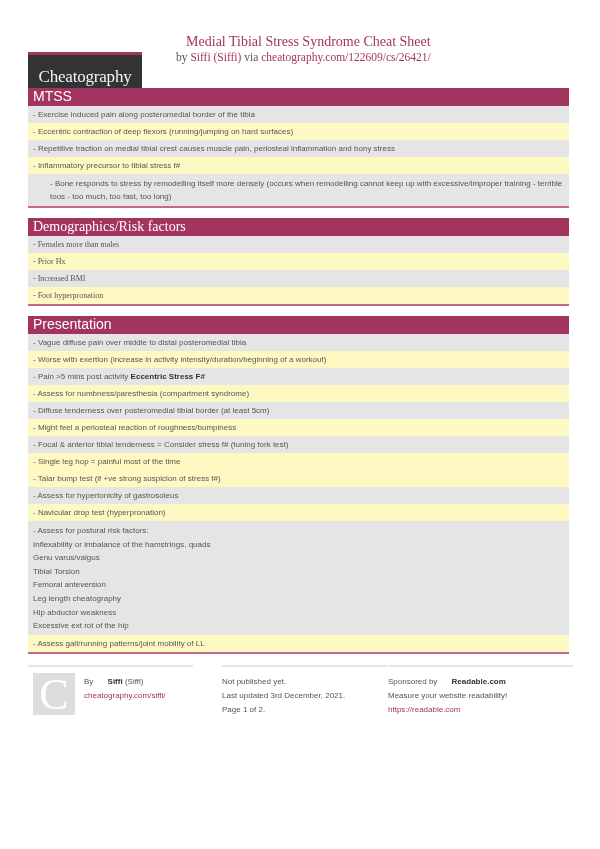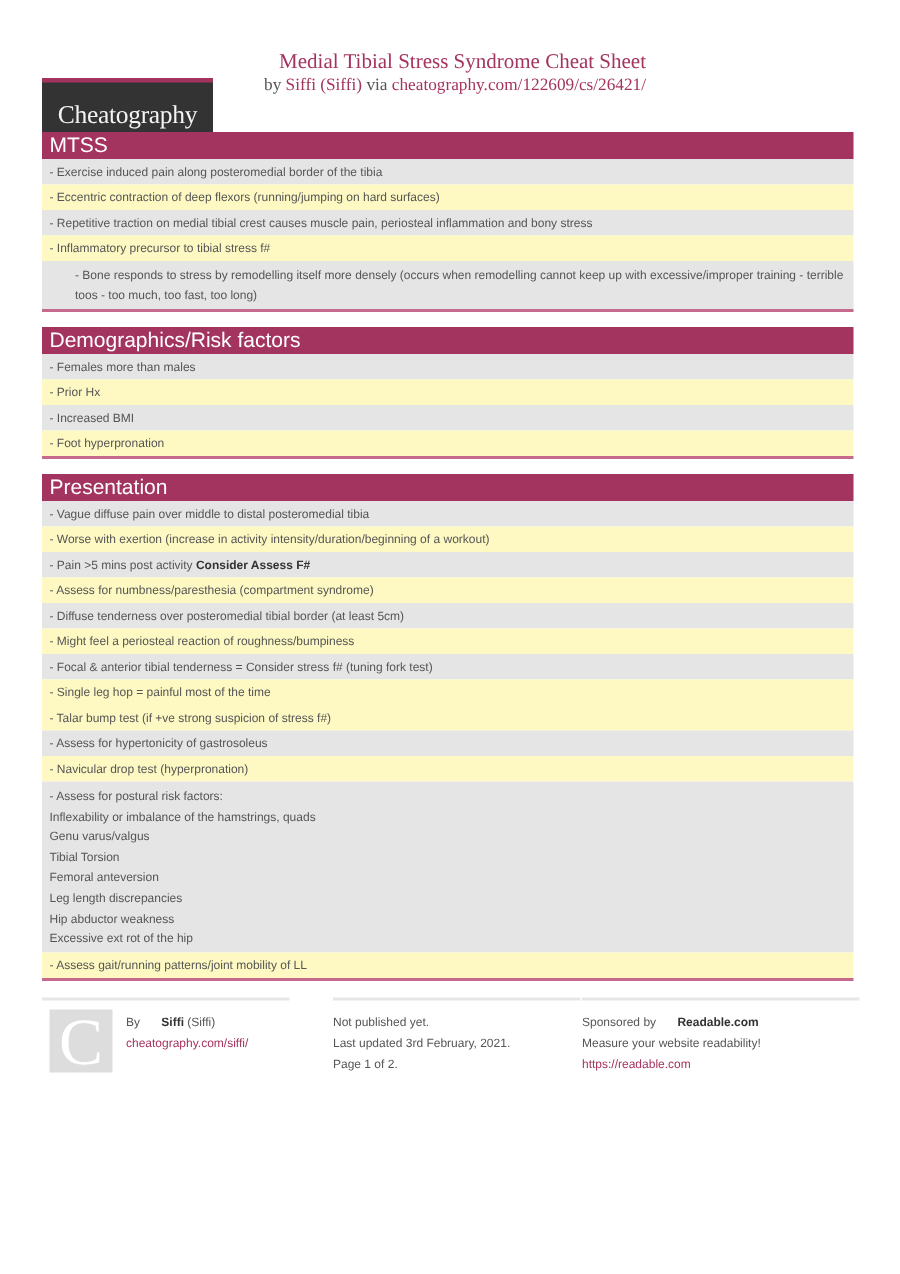--- a/index.html
+++ b/index.html
@@ -75,68 +75,68 @@
 
   <div class="section">
     <div class="section-header">MTSS</div>
     <div class="row alt">- Exercise induced pain along posteromedial border of the tibia</div>
     <div class="row white">- Eccentric contraction of deep flexors (running/jumping on hard surfaces)</div>
     <div class="row alt">- Repetitive traction on medial tibial crest causes muscle pain, periosteal inflammation and bony stress</div>
     <div class="row white">- Inflammatory precursor to tibial stress f#</div>
     <div class="row alt" style="line-height:13px;padding-bottom:3px;padding-left:22px;">- Bone responds to stress by remodelling itself more densely (occurs when remodelling cannot keep up with excessive/improper training - terrible toos - too much, too fast, too long)</div>
   </div>
 
-  <div class="section" style="margin-top:10px;">
+  <div class="section" style="margin-top:10px;font-family:Liberation Serif, serif;">
     <div class="section-header">Demographics/Risk factors</div>
     <div class="row alt">- Females more than males</div>
     <div class="row white">- Prior Hx</div>
     <div class="row alt">- Increased BMI</div>
     <div class="row white">- Foot hyperpronation</div>
   </div>
 
   <div class="section" style="margin-top:10px;">
     <div class="section-header">Presentation</div>
     <div class="row alt">- Vague diffuse pain over middle to distal posteromedial tibia</div>
     <div class="row white">- Worse with exertion (increase in activity intensity/duration/beginning of a workout)</div>
     <div class="row alt">
-      <span>- Pain &gt;5 mins post activity </span><b>Consider Assess F#</b>
+      <span>- Pain &gt;5 mins post activity </span><b>Eccentric Stress F#</b>
     </div>
     <div class="row white">- Assess for numbness/paresthesia (compartment syndrome)</div>
     <div class="row alt">- Diffuse tenderness over posteromedial tibial border (at least 5cm)</div>
     <div class="row white">- Might feel a periosteal reaction of roughness/bumpiness</div>
     <div class="row alt">- Focal &amp; anterior tibial tenderness = Consider stress f# (tuning fork test)</div>
     <div class="row white">- Single leg hop = painful most of the time</div>
     <div class="row white">- Talar bump test (if +ve strong suspicion of stress f#)</div>
     <div class="row alt">- Assess for hypertonicity of gastrosoleus</div>
     <div class="row white">- Navicular drop test (hyperpronation)</div>
     <div class="row alt">
       <span class="line">- Assess for postural risk factors:</span>
       <span class="line">Inflexability or imbalance of the hamstrings, quads</span>
       <span class="line">Genu varus/valgus</span>
       <span class="line">Tibial Torsion</span>
       <span class="line">Femoral anteversion</span>
-      <span class="line">Leg length discrepancies</span>
+      <span class="line">Leg length cheatography</span>
       <span class="line">Hip abductor weakness</span>
       <span class="line">Excessive ext rot of the hip</span>
     </div>
     <div class="row white">- Assess gait/running patterns/joint mobility of LL</div>
   </div>
 </div>
 
 <div class="footer">
   <div class="fcol fcol1">
     <div class="avatar">C</div>
     <div class="ftext">
       <div><span>By </span><span class="fbold">Siffi</span><span> (Siffi)</span></div>
       <div class="flink">cheatography.com/siffi/</div>
     </div>
   </div>
   <div class="fcol fcol2">
     <div>Not published yet.</div>
-    <div>Last updated 3rd February, 2021.</div>
+    <div>Last updated 3rd December, 2021.</div>
     <div>Page 1 of 2.</div>
   </div>
   <div class="fcol fcol3">
     <div><span>Sponsored by </span><span class="fbold">Readable.com</span></div>
     <div>Measure your website readability!</div>
     <div class="flink">https://readable.com</div>
   </div>
 </div>
 
 </body></html>

